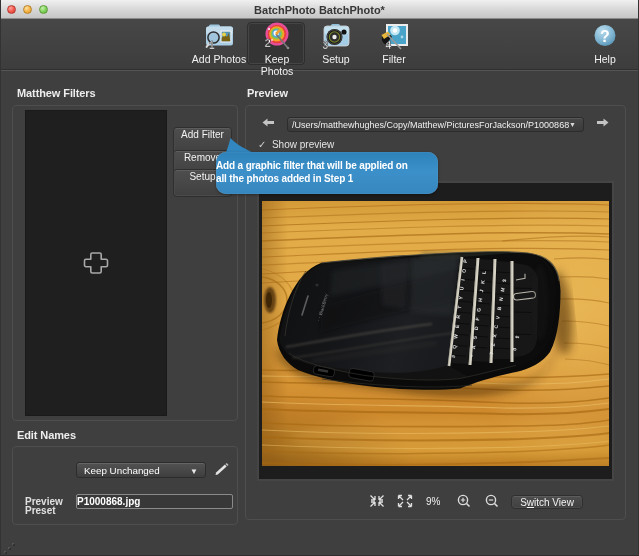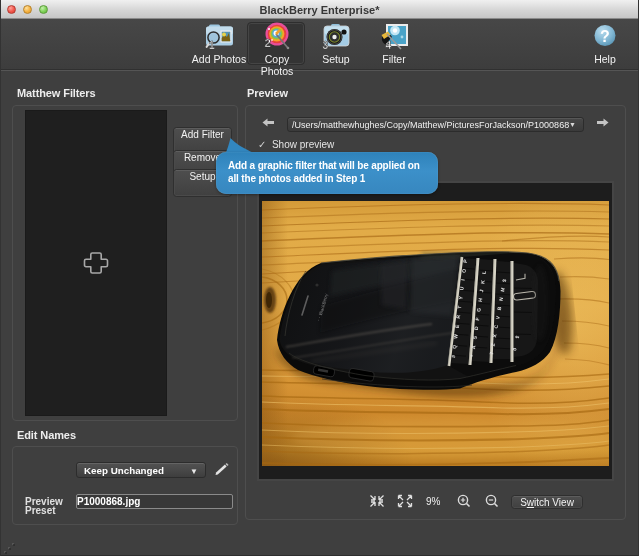--- a/index.html
+++ b/index.html
@@ -63,45 +63,45 @@
 
   
   #en-label { left:17px; top:429px; }
   #en-group { left:12px; top:446px; width:226px; height:79px; }
   .flabel { font-size:10px; font-weight:bold; color:#e0e0e0; }
   #preset-lbl { left:25px; top:465px;margin-top:40px; }
   #preview-lbl{ left:25px; top:496px; }
   #combo-preset { left:76px; top:462px; width:130px; height:16px; border-radius:3px;
      background:linear-gradient(#525252,#3e3e3e); border:1px solid #2c2c2c;
      box-shadow:inset 0 1px 0 #646464;
-     color:#fff; font-size:9.8px; font-weight:bold; line-height:15px; padding-left:7px; }
+     color:#fff; font-size:9.8px; font-weight:normal; line-height:15px; padding-left:7px; }
   #combo-preset .arr { position:absolute; right:7px; top:1px; font-size:8px; color:#e8e8e8; }
   #field-preview { left:76px; top:494px; width:157px; height:15px; border-radius:2px;
      background:#383838; border:1px solid #8a8a8a;
      color:#fff; font-size:10px; font-weight:bold; line-height:14px; }
 
   
   #tooltip { left:216px; top:152px; width:222px; height:42px; border-radius:10px;
      background:linear-gradient(#2e82ba,#3c90c9 45%, #3787bf);
      box-shadow:inset 0 0 1px #79b6dd, 0 1px 3px rgba(0,0,0,0.35);
      color:#fff; font-size:10px; font-weight:bold; line-height:13px; letter-spacing:-0.15px;
-     padding:7px 0 0 12px; white-space:nowrap; }
+     padding:7px 0 0 0; white-space:nowrap; }
 
   
   #grip { left:2px; top:541px; }
   #edge { left:0; top:0; width:639px; height:556px; box-shadow:inset 1px 0 0 #333, inset -1px 0 0 #333, inset 0 -1px 0 #2e2e2e; pointer-events:none; }
 </style>
 </head>
 <body>
 
 <div id="titlebar" class="abs">
   <div id="tl-r" class="tl abs"></div>
   <div id="tl-y" class="tl abs"></div>
   <div id="tl-g" class="tl abs"></div>
-  <div id="title" class="abs">BlackBerry Enterprise*</div>
+  <div id="title" class="abs">BatchPhoto BatchPhoto*</div>
 </div>
 
 <div id="toolbar" class="abs">
   <div id="tb-edit-box" class="abs"></div>
   <div class="tbitem" style="left:189px;">
     <svg width="32" height="30" viewBox="0 0 32 30">
       <rect x="6" y="2.5" width="11" height="4" rx="1.5" fill="#9cc6e0"></rect>
       <rect x="3" y="4.5" width="27" height="19" rx="2.5" fill="#a9cde4"></rect>
       <rect x="3" y="4.5" width="27" height="8" rx="2.5" fill="#c2dcec"></rect>
       <rect x="17.5" y="8.5" width="11" height="12" fill="#efefef"></rect>
@@ -122,21 +122,21 @@
       <circle cx="16.6" cy="11.6" r="5.9" fill="#8dc63f"></circle>
       <circle cx="16.4" cy="11.4" r="4.3" fill="#5aa7d8"></circle>
       <circle cx="16.2" cy="11.2" r="2.6" fill="#ffffff"></circle>
       <path d="M16 12 L28 26" stroke="#777" stroke-width="1.8"></path>
       <path d="M16 12 L20 8" stroke="#f0a030" stroke-width="2.6"></path>
       <circle cx="28" cy="26" r="1.3" fill="#888"></circle>
       <circle cx="9" cy="7" r="1.1" fill="#fff" opacity="0.9"></circle>
       <circle cx="12" cy="18" r="0.9" fill="#fff" opacity="0.8"></circle>
       <text x="4.5" y="25" font-size="11.5" font-weight="bold" fill="#fff" stroke="#222" stroke-width="0.55" font-family="Liberation Sans">2</text>
     </svg>
-    <div class="lbl">Copy Photos</div>
+    <div class="lbl">Keep Photos</div>
   </div>
   <div class="tbitem" style="left:306px;">
     <svg width="32" height="30" viewBox="0 0 32 30">
       <rect x="11" y="2" width="9" height="4" rx="1.5" fill="#8fc0dc"></rect>
       <rect x="4" y="4" width="25" height="20" rx="3" fill="#a4cce5" stroke="#d6d6d6" stroke-width="0.8"></rect>
       <rect x="4.5" y="4.5" width="24" height="8" rx="3" fill="#c3e0ef"></rect>
       <circle cx="24" cy="10" r="2.6" fill="#111"></circle>
       <circle cx="14.5" cy="15" r="8" fill="#181818"></circle>
       <circle cx="14.5" cy="15" r="5.2" fill="#2e2e2e" stroke="#8a962c" stroke-width="1.1" stroke-opacity="0.85"></circle>
       <circle cx="14.5" cy="15" r="2.2" fill="#ececec"></circle>

